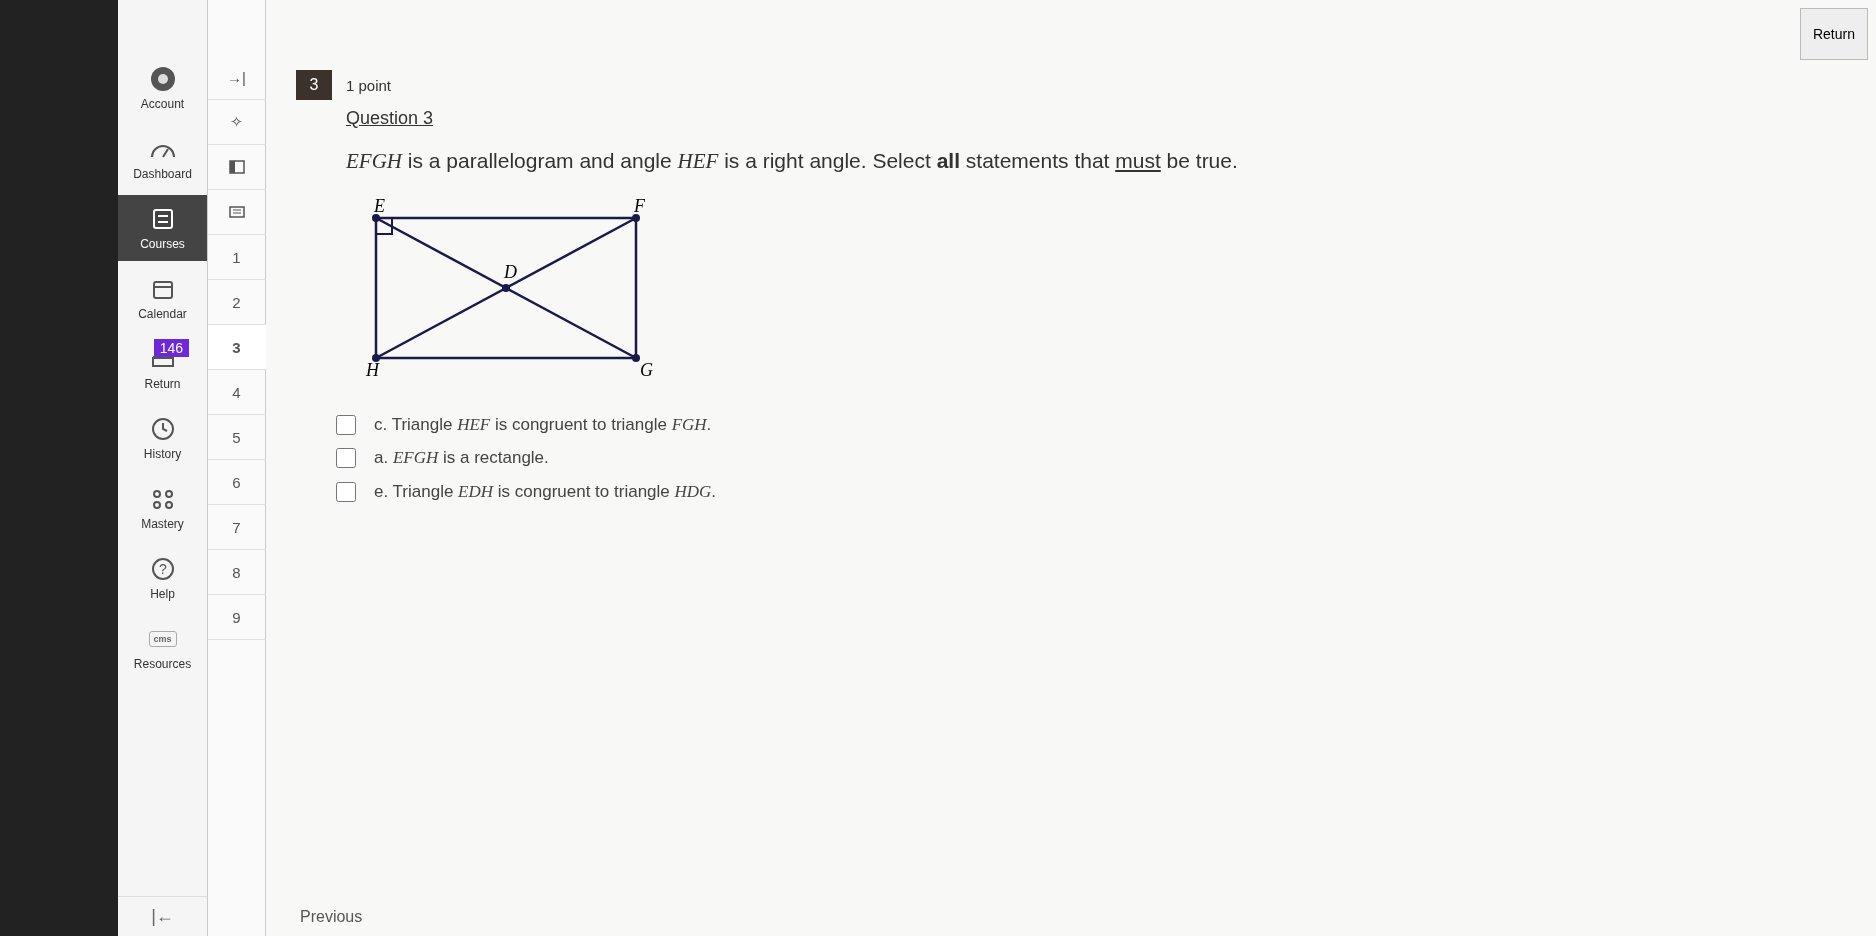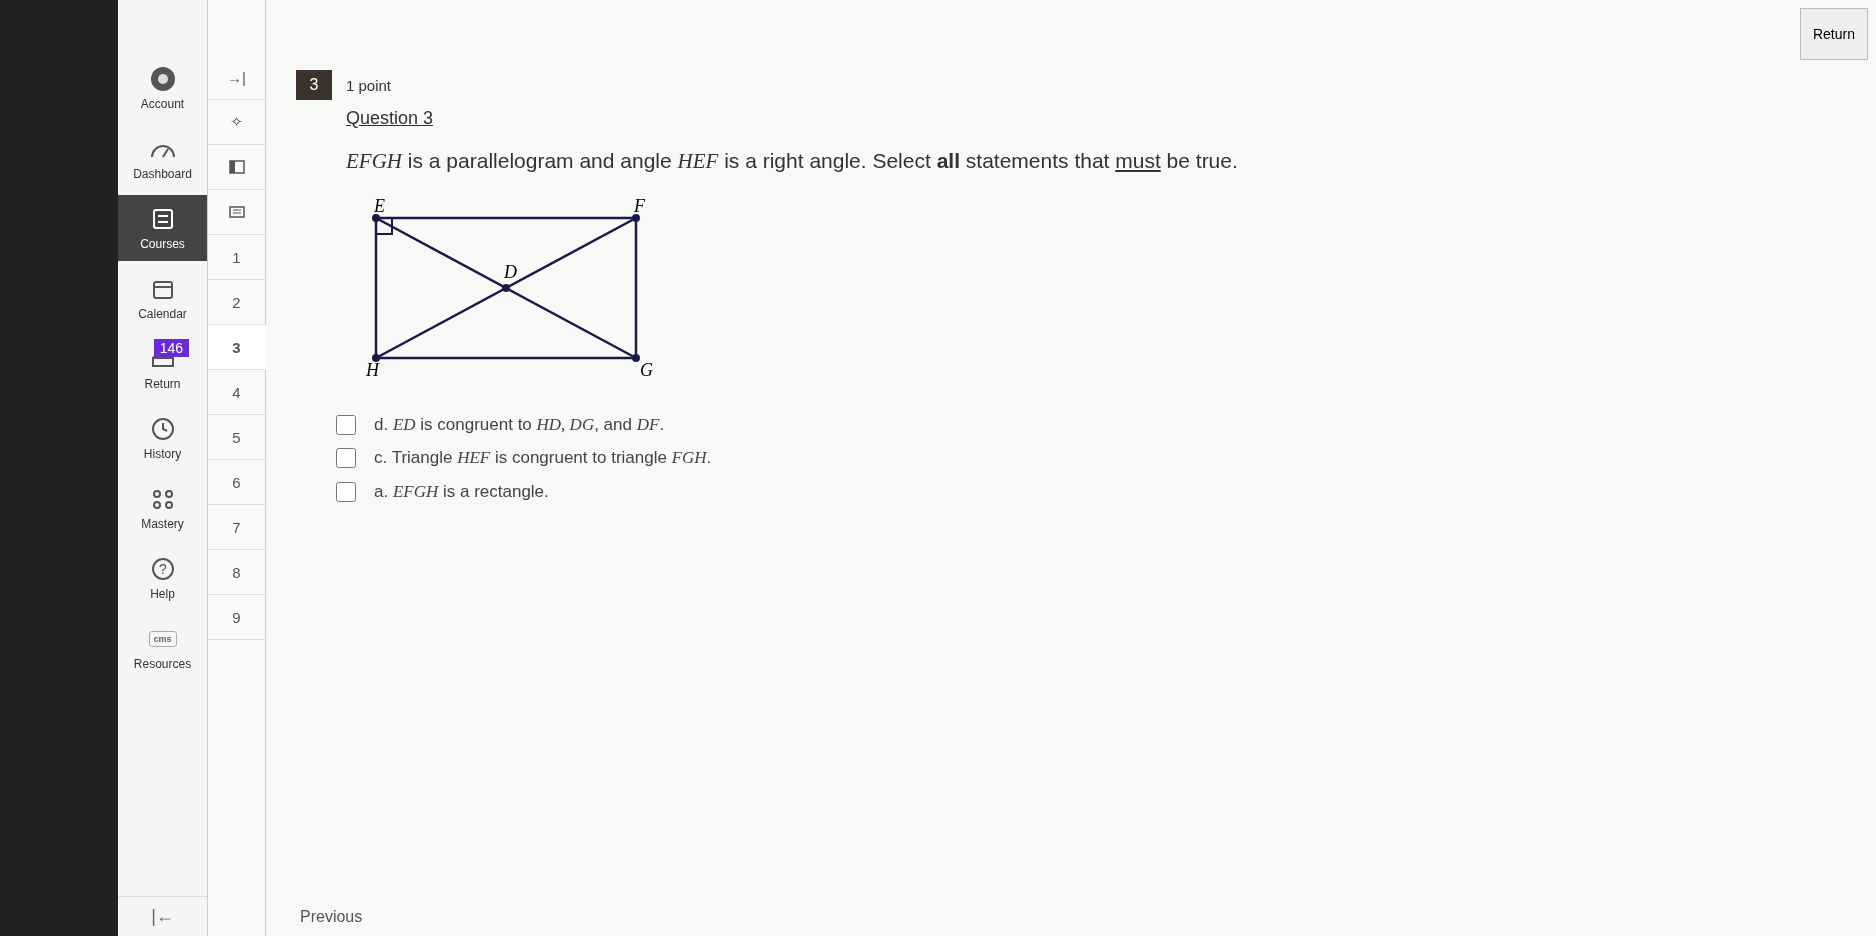--- a/index.html
+++ b/index.html
@@ -212,29 +212,29 @@
           <text x="288" y="14" font-style="italic" font-family="serif" font-size="18">F</text>
           <text x="294" y="178" font-style="italic" font-family="serif" font-size="18">G</text>
           <text x="20" y="178" font-style="italic" font-family="serif" font-size="18">H</text>
           <text x="158" y="80" font-style="italic" font-family="serif" font-size="18">D</text>
         </svg>
       </div>
 
       <div class="options">
         <label class="opt">
           <input type="checkbox" style="">
-          <span class="opt-label"><span>d. </span><span class="math">ED</span><span> is congruent to </span><span class="math">HD, DG</span><span>, and </span><span class="math">DF</span><span>.</span></span>
-        </label>
-        <label class="opt">
-          <input type="checkbox" style="">
           <span class="opt-label"><span>c. Triangle </span><span class="math">HEF</span><span> is congruent to triangle </span><span class="math">FGH</span><span>.</span></span>
         </label>
         <label class="opt">
           <input type="checkbox" style="">
           <span class="opt-label"><span>a. </span><span class="math">EFGH</span><span> is a rectangle.</span></span>
         </label>
+        <label class="opt">
+          <input type="checkbox" style="">
+          <span class="opt-label"><span>e. Triangle </span><span class="math">EDH</span><span> is congruent to triangle </span><span class="math">HDG</span><span>.</span></span>
+        </label>
       </div>
 
       <div class="prev-btn">Previous</div>
     </div>
 
   </div>
 </div>
 
 </body></html>

